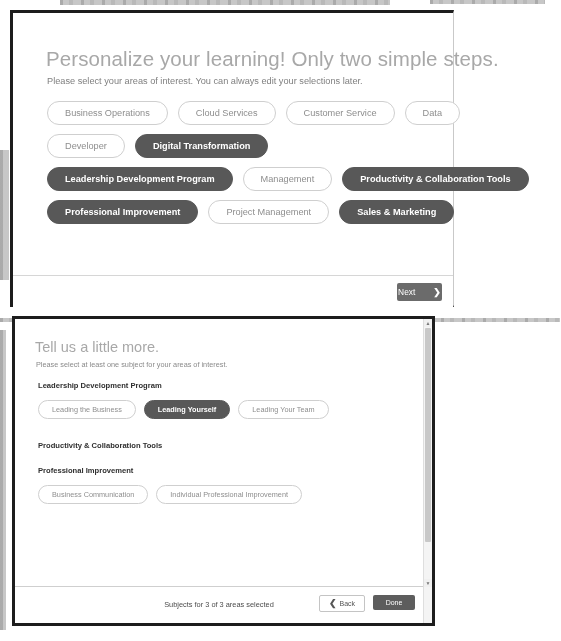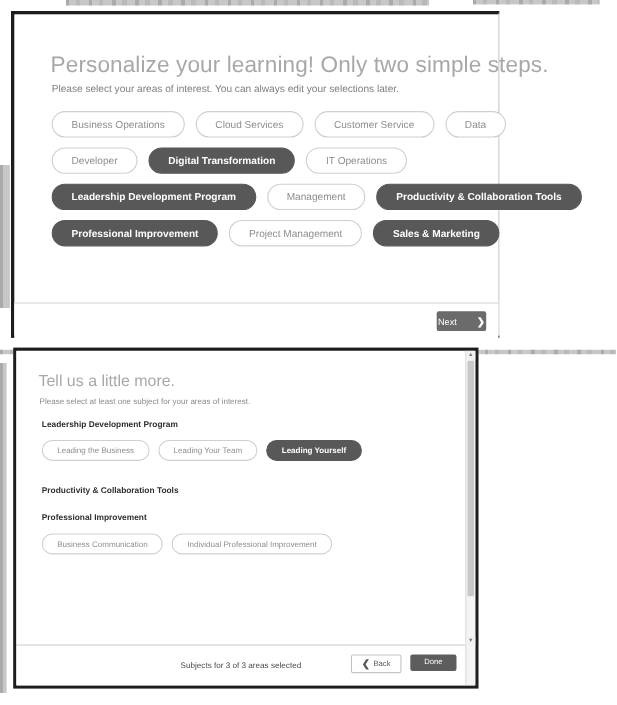--- a/index.html
+++ b/index.html
@@ -155,21 +155,21 @@
     background: #ffffff;
     border-left: 3px solid #1d1d1d;
     border-top: 3px solid #1d1d1d;
     border-right: 3px solid #1d1d1d;
     border-bottom: 3px solid #1d1d1d;
     box-sizing: border-box;
   }
   .panel2-inner {
     position: absolute;
     inset: 0;
-    background: #e5e5e5;
+    background: #0ea5e9;
   }
   .scroll-region {
     position: absolute;
     left: 0;
     top: 0;
     right: 9px;
     height: 267px;
     overflow: hidden;
     background: #ffffff;
   }
@@ -352,21 +352,20 @@
         <div class="pill-row">
           <div class="pill lg unselected">Business Operations</div>
           <div class="pill lg unselected">Cloud Services</div>
           <div class="pill lg unselected">Customer Service</div>
           <div class="pill lg unselected">Data</div>
         </div>
 
         <div class="pill-row">
           <div class="pill lg unselected">Developer</div>
           <div class="pill lg selected">Digital Transformation</div>
-          <div class="pill lg unselected">IT Operations</div>
         </div>
 
         <div class="pill-row">
           <div class="pill lg selected">Leadership Development Program</div>
           <div class="pill lg unselected">Management</div>
           <div class="pill lg selected">Productivity &amp; Collaboration Tools</div>
         </div>
 
         <div class="pill-row">
           <div class="pill lg selected">Professional Improvement</div>
@@ -393,22 +392,22 @@
         <div class="wizard2-title">Tell us a little more.</div>
 
         <div class="wizard2-sub">Please select at least one subject for your areas of interest.</div>
 
         <div class="subject-groups">
 
           <div class="group">
             <div class="group-label">Leadership Development Program</div>
             <div class="pill-row-sm">
               <div class="pill sm unselected">Leading the Business</div>
+              <div class="pill sm selected">Leading Yourself</div>
               <div class="pill sm unselected">Leading Your Team</div>
-              <div class="pill sm selected">Leading Yourself</div>
             </div>
           </div>
 
           <div class="group">
             <div class="group-label">Productivity &amp; Collaboration Tools</div>
           </div>
 
           <div class="group">
             <div class="group-label">Professional Improvement</div>
             <div class="pill-row-sm">

